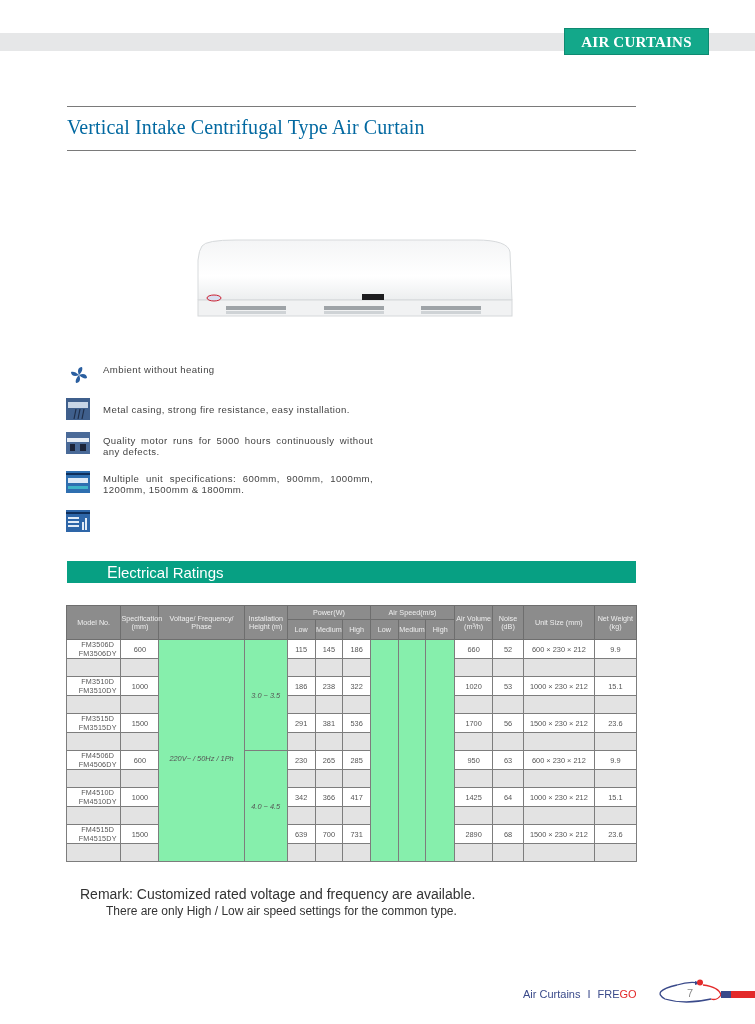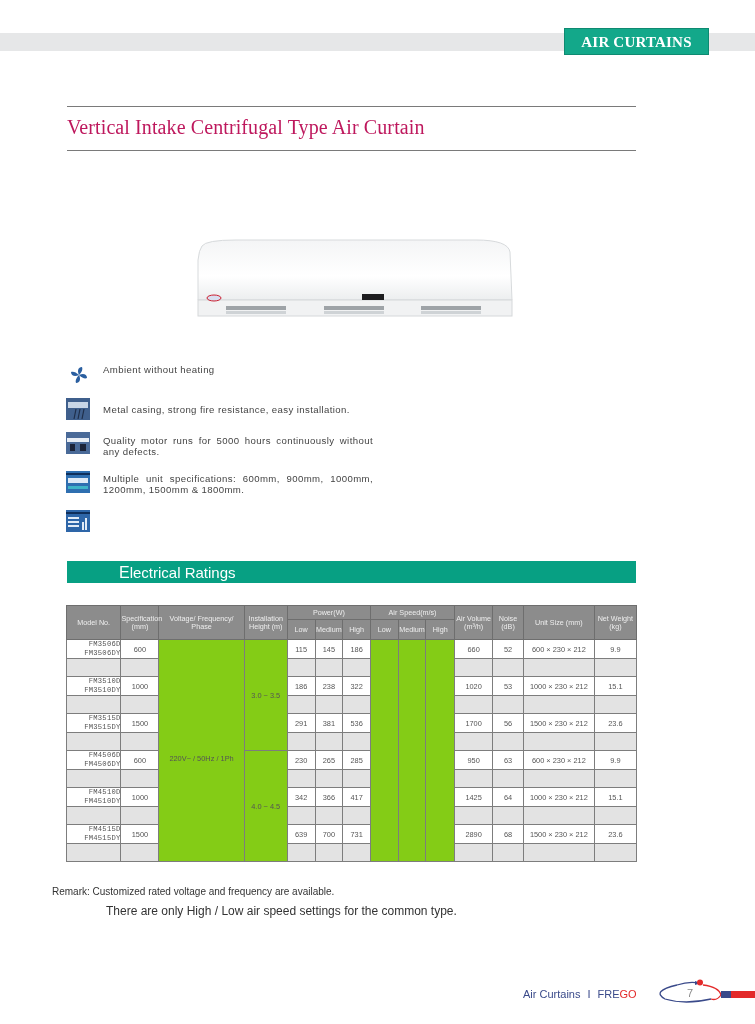--- a/index.html
+++ b/index.html
@@ -6,45 +6,45 @@
   html, body { width: 755px; height: 1024px; background: #ffffff; overflow: hidden; }
   body { position: relative; font-family: "Liberation Sans", "DejaVu Sans", sans-serif; color: #333; }
 
   .top-band { position: absolute; left: 0; top: 33px; width: 755px; height: 18px; background: #e6e7e8; }
   .category-tag { position: absolute; left: 564px; top: 28px; width: 145px; height: 27px; background: #13a88a;
     color: #fff; font-family: "Liberation Serif", "DejaVu Serif", serif; font-weight: bold; font-size: 15px;
     line-height: 27px; text-align: center; letter-spacing: 0.2px; border: 1px solid #0e8a71; }
 
   .rule { position: absolute; left: 67px; width: 569px; height: 1px; background: #7a7a7a; }
   .page-title { position: absolute; left: 67px; top: 116px; font-family: "Liberation Serif", "DejaVu Serif", serif;
-    font-size: 20px; color: #be185d; letter-spacing: 0.1px; }
+    font-size: 20px; color: #0369a1; letter-spacing: 0.1px; }
 
   .product-image { position: absolute; left: 196px; top: 238px; width: 318px; height: 92px; }
 
   .features { position: absolute; left: 66px; top: 360px; width: 320px; }
   .feature { position: absolute; left: 0; width: 320px; display: flex; align-items: flex-start; }
   .feature .icon { width: 24px; height: 22px; flex: none; }
   .feature .text { margin-left: 13px; font-size: 9.6px; line-height: 11px; color: #444; text-align: justify;
     letter-spacing: 0.4px; width: 270px; }
 
   .section-bar { position: absolute; left: 67px; top: 561px; width: 569px; height: 22px; background: #07a083;
-    color: #fff; font-size: 15px; line-height: 23px; padding-left: 52px; }
+    color: #fff; font-size: 15px; line-height: 23px; padding-left: 40px; }
   .section-bar .cap { font-size: 16px; }
 
   table.ratings { position: absolute; left: 66px; top: 605px; width: 571px; border-collapse: collapse;
     font-size: 7.2px; color: #555; table-layout: fixed; }
   table.ratings th { background: #8c8c8c; color: #eeeeee; font-weight: normal; border: 1px solid #6e6e6e;
     line-height: 8px; text-align: center; vertical-align: middle; }
   table.ratings td { border: 1px solid #7d7d7d; text-align: center; vertical-align: middle; height: 18px;
     background: #fff; line-height: 9px; font-size: 7.4px; color: #555; }
   table.ratings tr.blank td.g { background: #e3e3e3; }
-  table.ratings td.model { text-align: right; padding-left: 8px; font-size: 7.2px; letter-spacing: 0.2px; font-family: Liberation Mono, monospace; }
-  table.ratings td.plain { background: #84cc16; }
-
-  .remark { position: absolute; left: 52px; top: 886px; font-size: 10px; color: #333; }
+  table.ratings td.model { text-align: center; padding-left: 8px; font-size: 7.2px; letter-spacing: 0.2px; }
+  table.ratings td.plain { background: #86efac; font-style: italic; }
+
+  .remark { position: absolute; left: 80px; top: 886px; font-size: 14px; color: #333; }
   .remark-2 { position: absolute; left: 106px; top: 904px; font-size: 12px; color: #333; }
 
   .footer { position: absolute; left: 523px; top: 988px; font-size: 11px; color: #3a4a8a; }
   .footer .sep { margin: 0 7px; color: #3a4a8a; }
   .footer .brand-a { color: #3a4a8a; }
   .footer .brand-b { color: #e32a2a; }
   .page-badge { position: absolute; left: 655px; top: 979px; width: 100px; height: 26px; }
   .page-num { position: absolute; left: 683px; top: 987px; font-size: 11px; color: #8a8a8a; width: 14px; text-align: center; }
 </style>
 </head>

